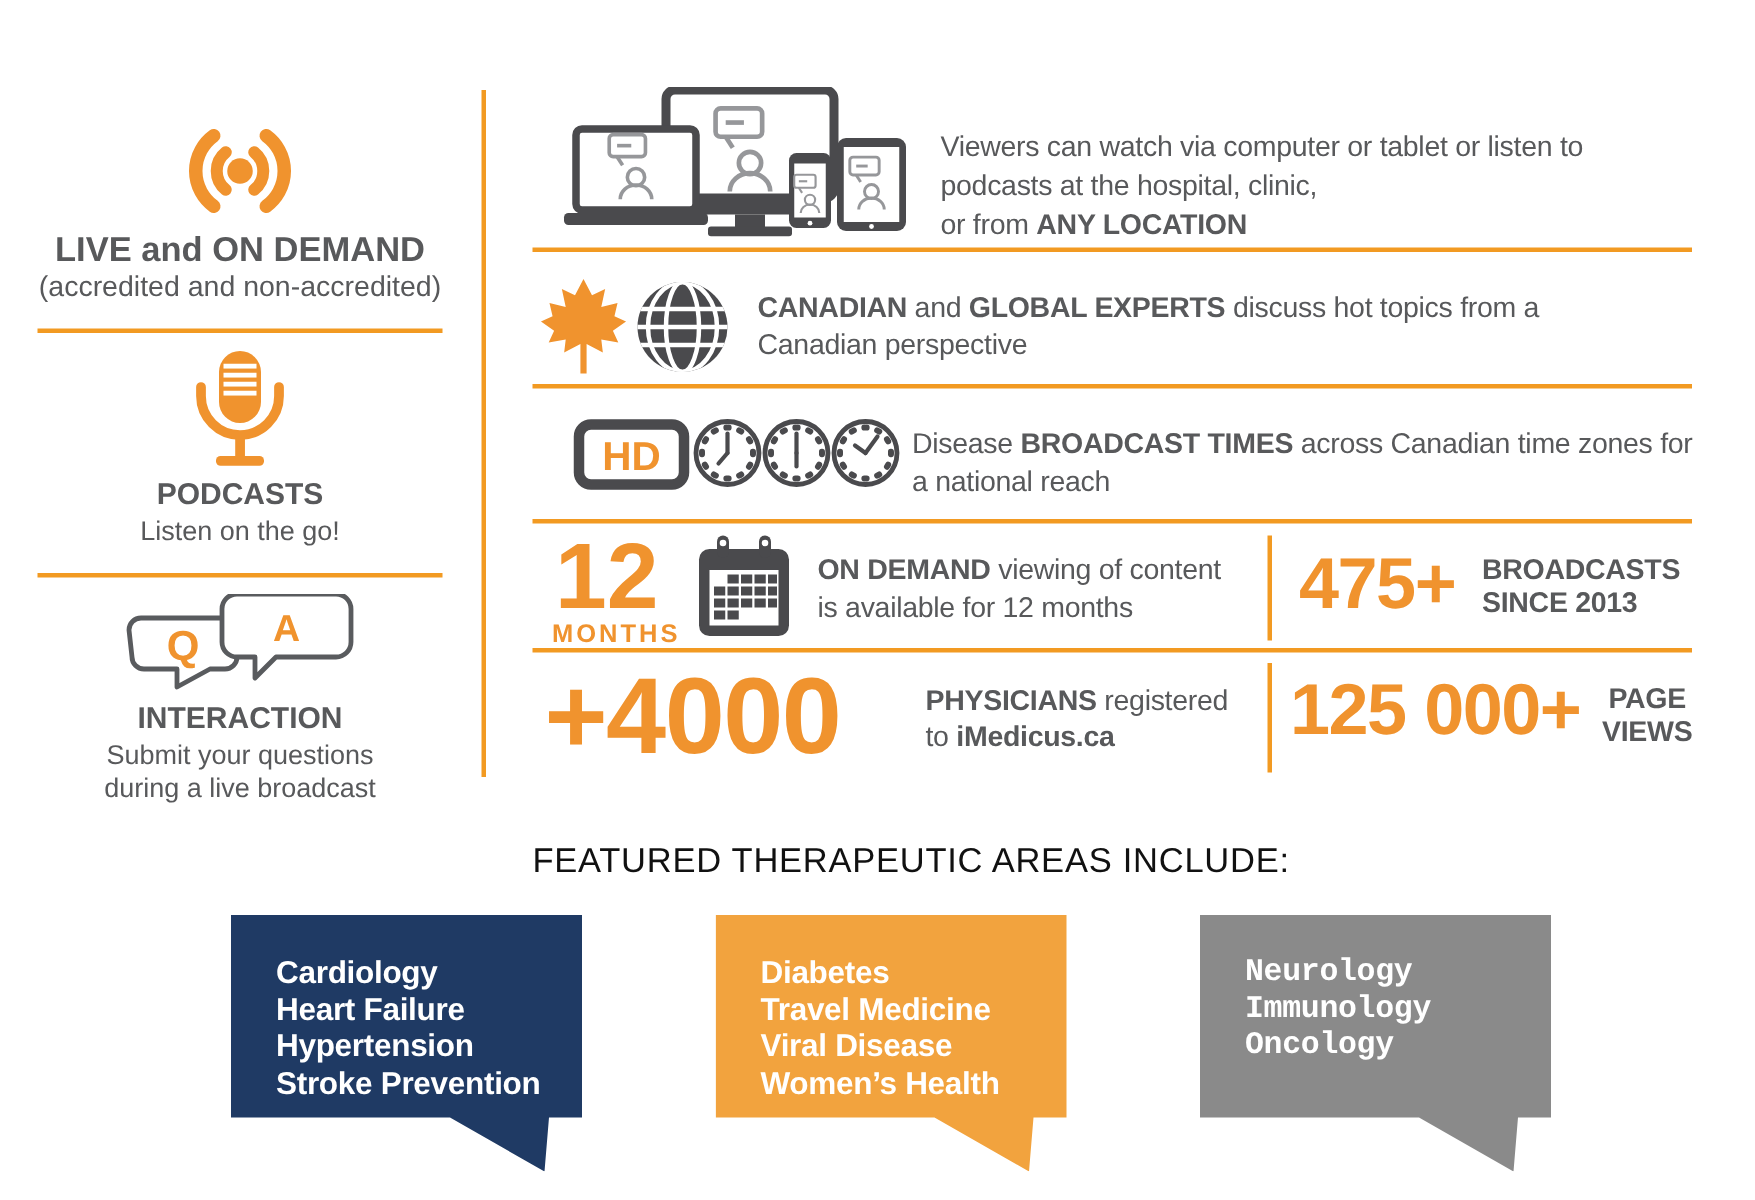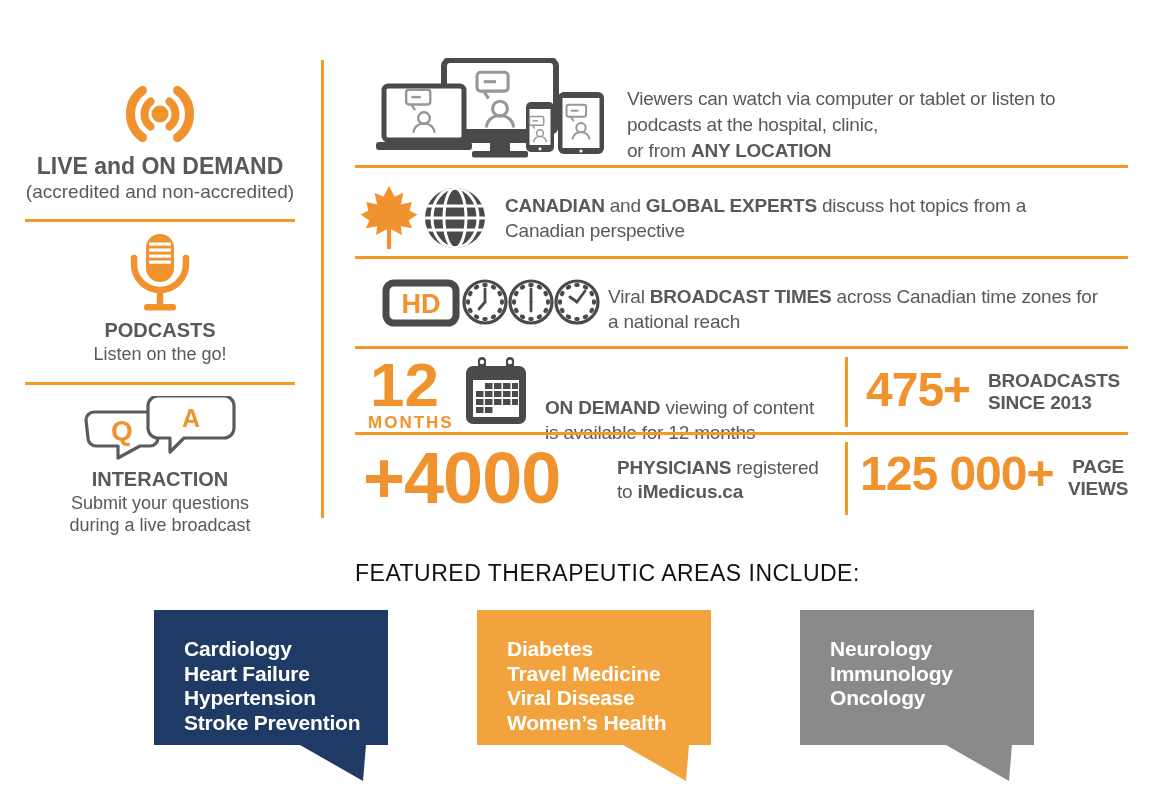--- a/index.html
+++ b/index.html
@@ -154,21 +154,21 @@
     <line x1="70" y1="25" x2="70" y2="12" stroke-width="2.8"></line>
     <line x1="70" y1="25" x2="70" y2="34" stroke-width="2.8"></line>
     <circle cx="116" cy="25" r="21" fill="#fff" stroke-width="3.2"></circle>
     <circle cx="116" cy="25" r="17" fill="none" stroke-width="4" pathLength="120" stroke-dasharray="1.8 8.2" stroke-dashoffset="0.9"></circle>
     <line x1="116" y1="25" x2="124" y2="14" stroke-width="2.8"></line>
     <line x1="116" y1="25" x2="109" y2="20" stroke-width="2.8"></line>
   </g>
 </svg>
 
 <div class="rowtext" style="left:608px;top:284px;line-height:25px;">
-  <div><span>Viral</span> <span class="b">BROADCAST TIMES</span> <span>across Canadian time zones for</span></div>
+  <div><span>Disease</span> <span class="b">BROADCAST TIMES</span> <span>across Canadian time zones for</span></div>
   <div>a national reach</div>
 </div>
 
 <div class="hline" style="left:355px;top:346px;width:773px;"></div>
 
 <div class="bignum" style="left:370px;top:354px;font-size:62px;">12</div>
 <div class="bignum" style="left:368px;top:414px;font-size:17px;letter-spacing:2px;">MONTHS</div>
 
 <svg class="abs" style="left:464px;top:356px" width="64" height="70" viewBox="0 0 64 70">
   <rect x="2" y="10" width="60" height="58" rx="7" fill="#4A4A4D"></rect>
@@ -190,21 +190,21 @@
     <rect x="12" y="43" width="7.5" height="6"></rect>
       <rect x="21" y="43" width="7.5" height="6"></rect>
       <rect x="30" y="43" width="7.5" height="6"></rect>
       <rect x="39" y="43" width="7.5" height="6"></rect>
       <rect x="48" y="43" width="6" height="6"></rect>
     <rect x="12" y="51" width="7.5" height="6"></rect>
       <rect x="21" y="51" width="7.5" height="6"></rect>
   </g>
 </svg>
 
-<div class="rowtext" style="left:545px;top:368px;line-height:25px;margin-top:27px;">
+<div class="rowtext" style="left:545px;top:368px;line-height:25px;">
   <div><span class="b">ON DEMAND</span> <span>viewing of content</span></div>
   <div>is available for 12 months</div>
 </div>
 
 <div class="vline" style="left:845px;top:357px;height:70px;"></div>
 
 <div class="bignum" style="left:866px;top:366px;font-size:48px;letter-spacing:-1px;">475+</div>
 <div class="statlabel" style="left:988px;top:370px;">
   <div>BROADCASTS</div>
   <div>SINCE 2013</div>
@@ -240,19 +240,19 @@
 
 <div class="bubble" style="left: 477px; background: rgb(242, 163, 62);">
   <div class="lines">
     <div>Diabetes</div>
     <div>Travel Medicine</div>
     <div>Viral Disease</div>
     <div>Women’s Health</div>
   </div>
 </div>
 
-<div class="bubble" style="left: 800px; background: rgb(138, 138, 138);">
+<div class="bubble" style="left: 800px; background: rgb(138, 138, 138); font-family: Liberation Mono, monospace;">
   <div class="lines">
     <div>Neurology</div>
     <div>Immunology</div>
     <div>Oncology</div>
   </div>
 </div>
 
 </body></html>

